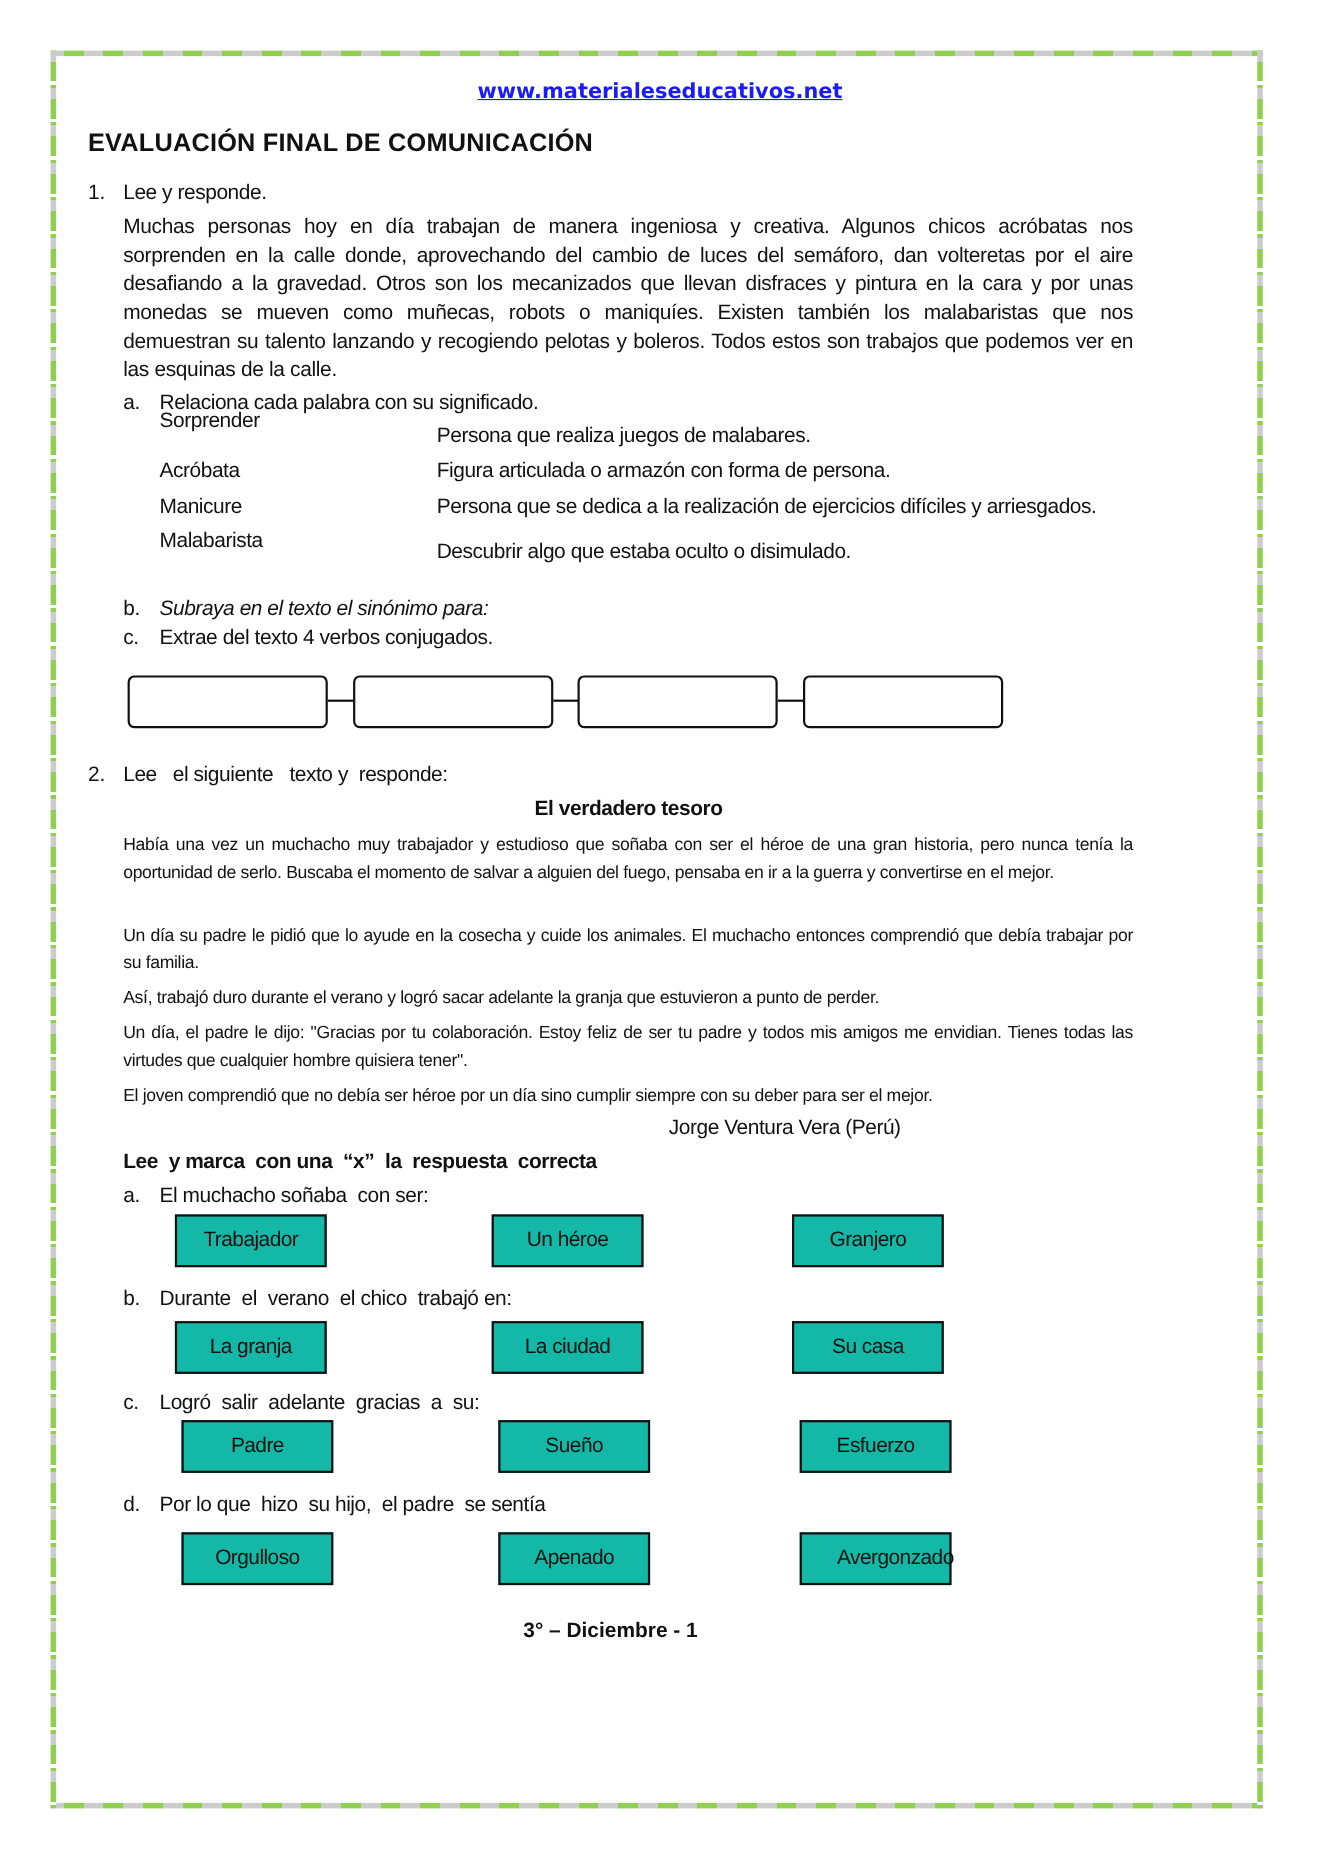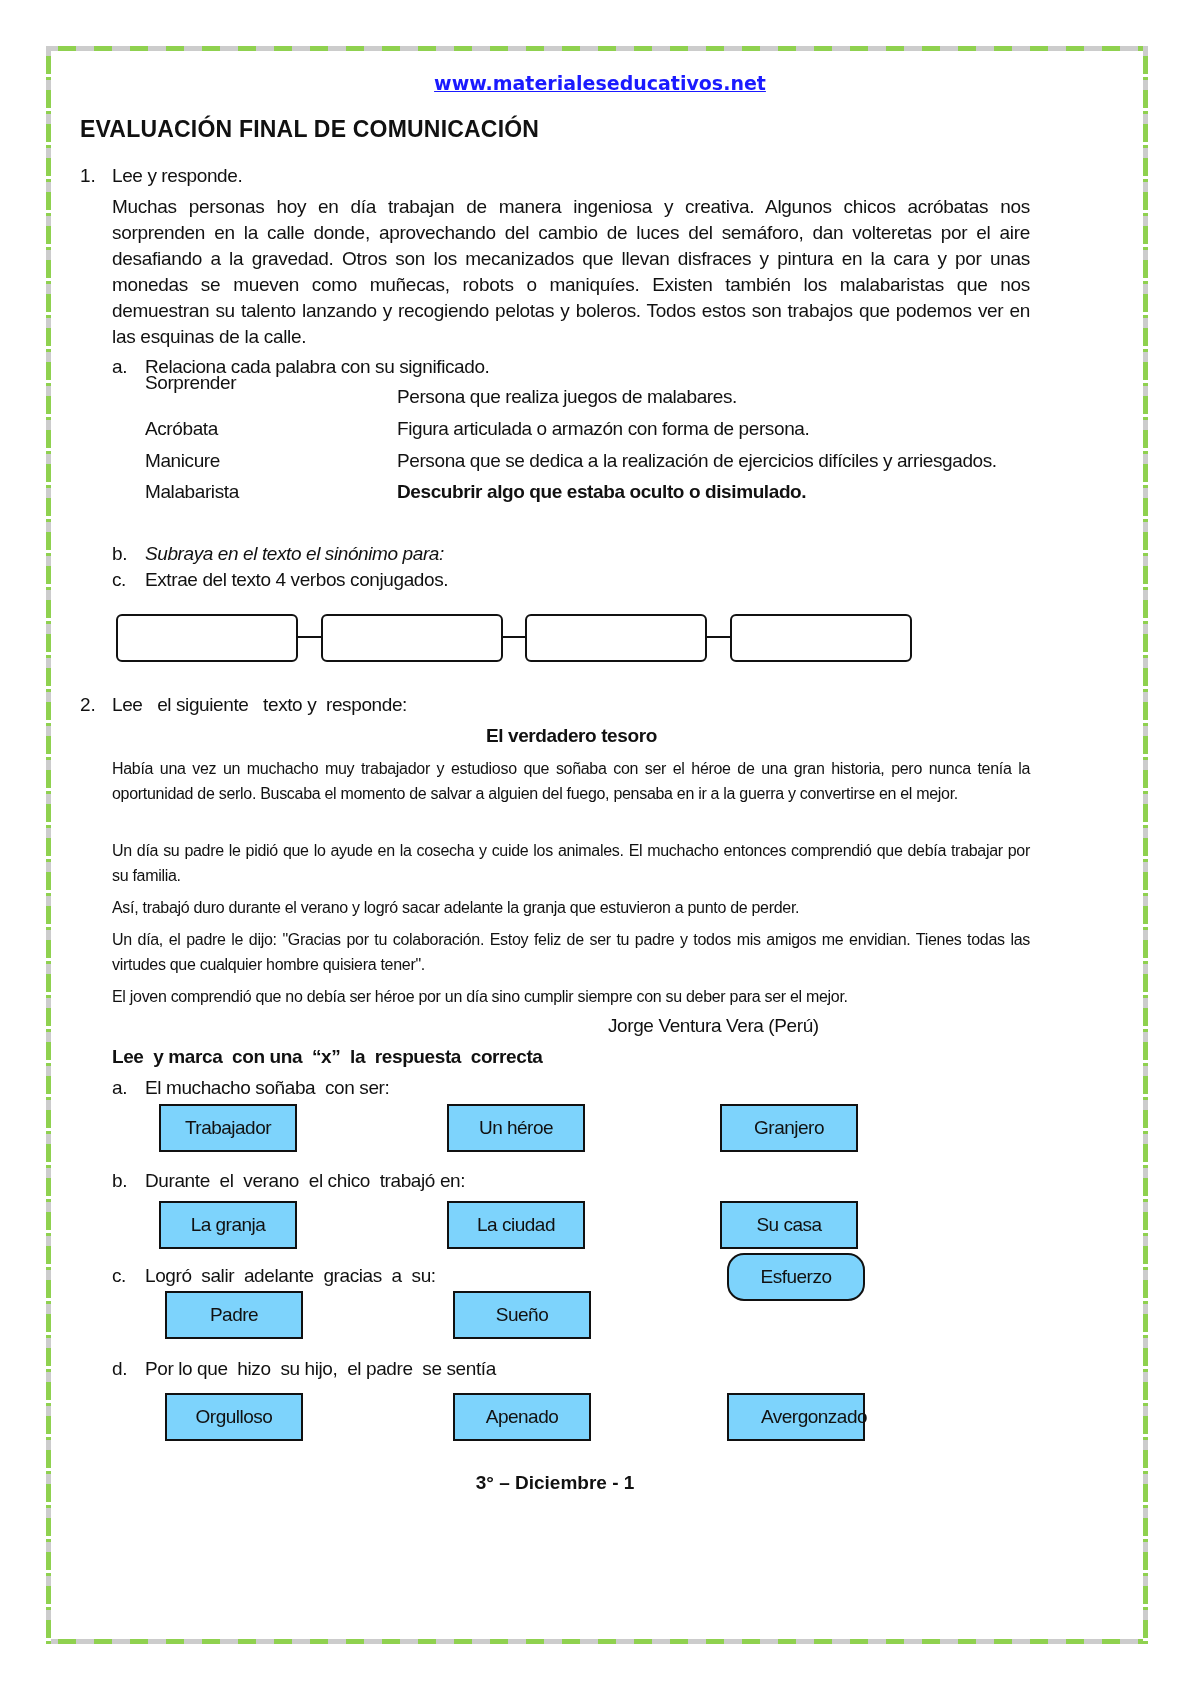--- a/index.html
+++ b/index.html
@@ -44,21 +44,21 @@
   }
   .bold { font-weight: bold; }
   .verb-box {
     position: absolute; top: 614px; height: 48px; border: 2px solid #111;
     border-radius: 6px; box-sizing: border-box; background: #fff;
   }
   .connector { position: absolute; top: 636px; height: 2px; background: #111; }
   .opt {
     position: absolute; width: 138px; height: 48px; border: 2px solid #111;
     box-sizing: border-box; display: flex; align-items: center; justify-content: center;
-    font-size: 19px; letter-spacing: -0.5px; background: #7dd3fc;
+    font-size: 19px; letter-spacing: -0.5px; background: #14b8a6;
   }
   .footer { left: 0; width: 1110px; top: 1472px; text-align: center; font-size: 19px; font-weight: bold; }
 </style>
 </head>
 <body>
 
 <div class="frame">
   <div class="edge top"></div>
   <div class="edge bottom"></div>
   <div class="edge left"></div>
@@ -76,21 +76,21 @@
 <div class="abs t" style="left:145px; top:356px;">Relaciona cada palabra con su significado.</div>
 
 <div class="abs t" style="left:145px; top:372px;">Sorprender</div>
 <div class="abs t" style="left:145px; top:418px;">Acróbata</div>
 <div class="abs t" style="left:145px; top:450px;">Manicure</div>
 <div class="abs t" style="left:145px; top:481px;">Malabarista</div>
 
 <div class="abs t" style="left:397px; top:386px;">Persona que realiza juegos de malabares.</div>
 <div class="abs t" style="left:397px; top:418px;">Figura articulada o armazón con forma de persona.</div>
 <div class="abs t" style="left:397px; top:450px;">Persona que se dedica a la realización de ejercicios difíciles y arriesgados.</div>
-<div class="abs t" style="left:397px; top:481px;font-weight:bold;">Descubrir algo que estaba oculto o disimulado.</div>
+<div class="abs t" style="left:397px; top:491px;">Descubrir algo que estaba oculto o disimulado.</div>
 
 <div class="abs t" style="left:112px; top:543px;">b.</div>
 <div class="abs t" style="left:145px; top:543px;font-style:italic;">Subraya en el texto el sinónimo para:</div>
 <div class="abs t" style="left:112px; top:569px;">c.</div>
 <div class="abs t" style="left:145px; top:569px;">Extrae del texto 4 verbos conjugados.</div>
 
 <div class="verb-box" style="left:116px; width:182px;"></div>
 <div class="connector" style="left:298px; width:24px;"></div>
 <div class="verb-box" style="left:321px; width:182px;"></div>
 <div class="connector" style="left:503px; width:24px;"></div>
@@ -120,21 +120,21 @@
 <div class="abs t" style="left:112px; top:1170px;">b.</div>
 <div class="abs t" style="left:145px; top:1170px; white-space:pre;">Durante  el  verano  el chico  trabajó en:</div>
 <div class="opt" style="left:159px; top:1201px;">La  granja</div>
 <div class="opt" style="left:447px; top:1201px;">La ciudad</div>
 <div class="opt" style="left:720px; top:1201px;">Su casa</div>
 
 <div class="abs t" style="left:112px; top:1265px;">c.</div>
 <div class="abs t" style="left:145px; top:1265px; white-space:pre;">Logró  salir  adelante  gracias  a  su:</div>
 <div class="opt" style="left:165px; top:1291px;">Padre</div>
 <div class="opt" style="left:453px; top:1291px;">Sueño</div>
-<div class="opt" style="left:727px; top:1253px;border-radius:17px;">Esfuerzo</div>
+<div class="opt" style="left:727px; top:1291px;">Esfuerzo</div>
 
 <div class="abs t" style="left:112px; top:1358px;">d.</div>
 <div class="abs t" style="left:145px; top:1358px; white-space:pre;">Por lo que  hizo  su hijo,  el padre  se sentía</div>
 <div class="opt" style="left:165px; top:1393px;">Orgulloso</div>
 <div class="opt" style="left:453px; top:1393px;">Apenado</div>
 <div class="opt" style="left:727px; top:1393px;padding-left:36px;">Avergonzado</div>
 
 <div class="abs footer">3° – Diciembre - 1</div>
 
 </body></html>

